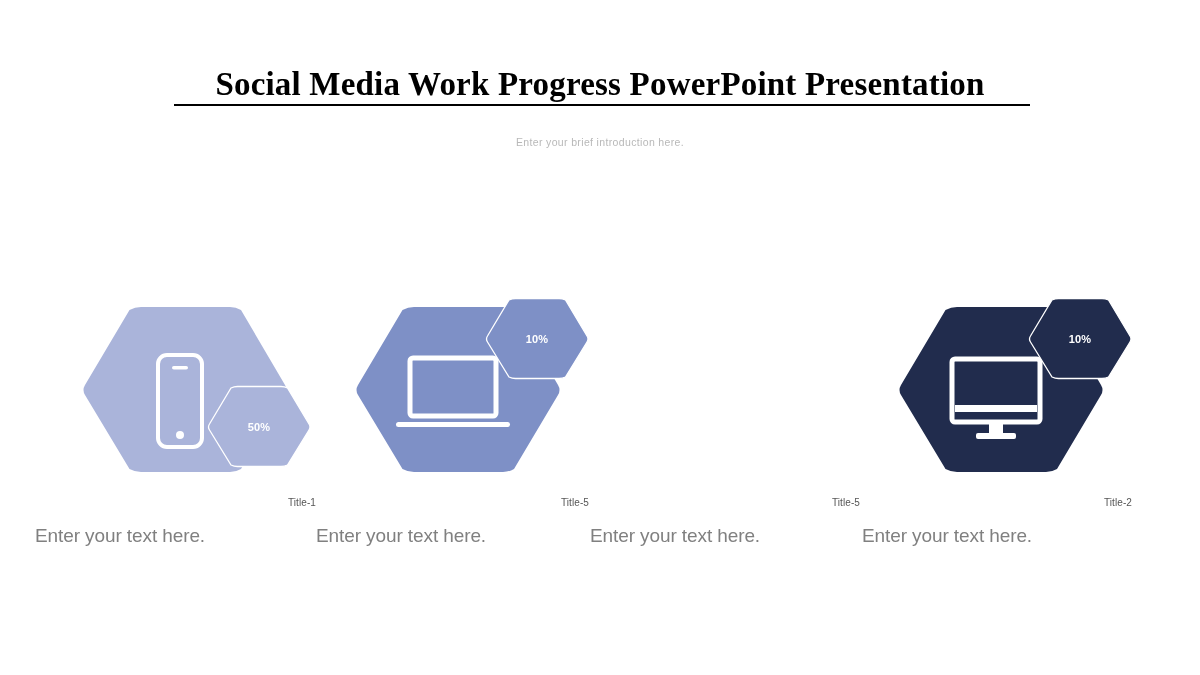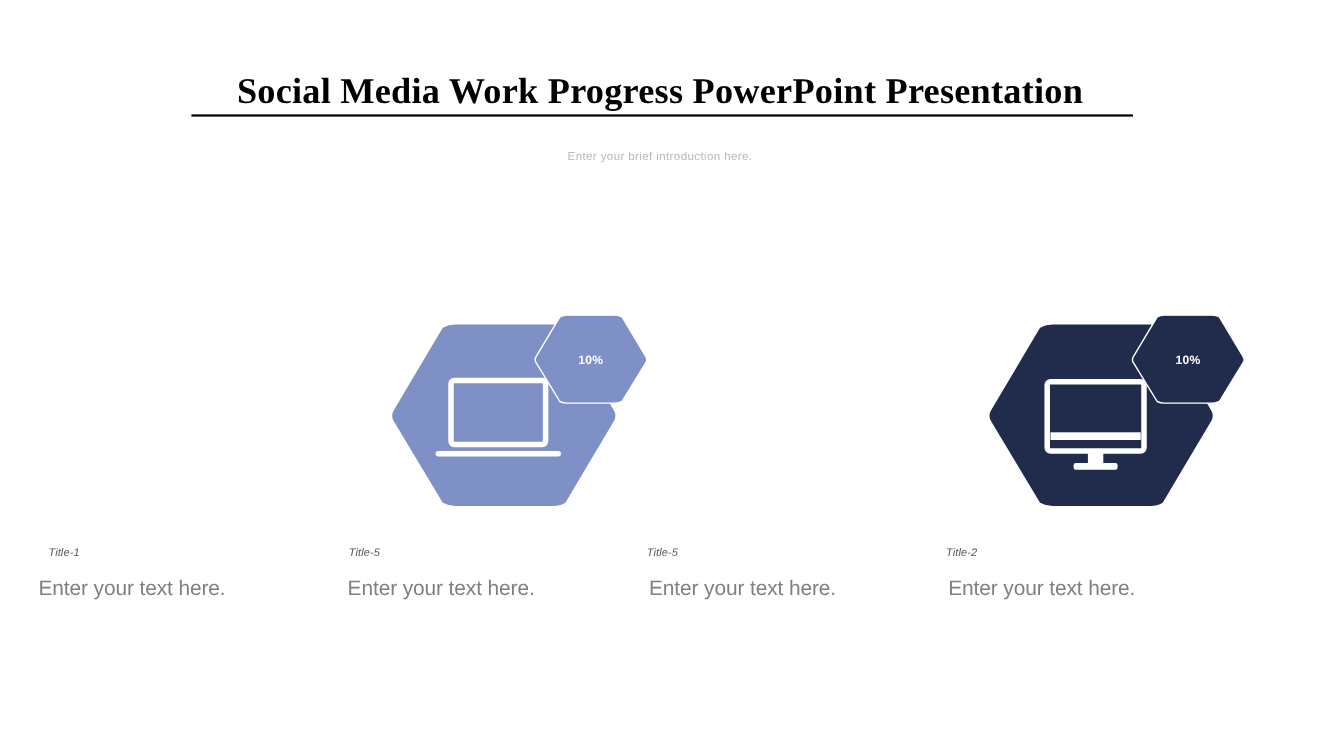--- a/index.html
+++ b/index.html
@@ -72,21 +72,21 @@
     height: 300px;
   }
   .col-0 { left: 44px; }
   .col-1 { left: 317px; }
   .col-2 { left: 588px; }
   .col-3 { left: 860px; }
 
   
   .hex-art {
     position: absolute;
-    top: 0;
+    top: 12px;
     left: 0;
     width: 272px;
     height: 195px;
   }
   .hex-art svg {
     position: absolute;
     top: 0;
     left: 0;
     display: block;
   }
@@ -98,25 +98,24 @@
     fill: #ffffff;
     letter-spacing: 0.2px;
   }
 
   
   .cap-title {
     position: absolute;
     top: 212px;
     left: 0;
     width: 272px;
-    text-align: left;
+    text-align: right;
     font-size: 10px;
     color: #555555;
     letter-spacing: 0.1px;
-    font-style: italic;
   }
   .cap-body {
     position: absolute;
     top: 240px;
     left: 0;
     width: 272px;
     font-size: 19px;
     color: #808080;
     letter-spacing: -0.1px;
     white-space: nowrap;
@@ -131,20 +130,34 @@
 
 <div class="slide">
 
   <div class="title">Social Media Work Progress PowerPoint Presentation</div>
   <div class="title-underline"></div>
   <div class="subtitle">Enter your brief introduction here.</div>
 
   <div class="cols">
 
     <div class="col col-0">
+      <div class="hex-art">
+        <svg width="272" height="195" viewBox="0 0 272 195">
+          <path d="M 85.5 13 Q 91 10 97 10 L 186 10 Q 192 10 197 13 L 241 88 Q 244 93 241 98 L 197 172 Q 192 175 186 175 L 97 175 Q 91 175 85.5 172 L 41 98 Q 38 93 41 88 Z" fill="#aab4da"></path>
+
+          <g fill="none" stroke="#ffffff" stroke-width="4">
+            <rect x="114" y="58" width="44" height="92" rx="9" ry="9"></rect>
+          </g>
+          <rect x="128" y="69" width="16" height="3.5" rx="1.75" fill="#ffffff"></rect>
+          <circle cx="136" cy="138" r="4" fill="#ffffff"></circle>
+
+          <path d="M 187 91 Q 190 89.5 193.5 89.5 L 237 89.5 Q 240.5 89.5 243.5 91 L 265 127 Q 267 130 265 133 L 243.5 168 Q 240.5 169.5 237 169.5 L 193.5 169.5 Q 190 169.5 187 168 L 165.5 133 Q 163.5 130 165.5 127 Z" fill="#aab4da" stroke="#ffffff" stroke-width="1.3"></path>
+          <text class="pct-text" x="215" y="134" text-anchor="middle">50%</text>
+        </svg>
+      </div>
       <div class="cap-title">Title-1</div>
       <div class="cap-body">Enter your text here.</div>
     </div>
 
     <div class="col col-1">
       <div class="hex-art">
         <svg width="272" height="195" viewBox="0 0 272 195">
           <path d="M 85.5 13 Q 91 10 97 10 L 186 10 Q 192 10 197 13 L 241 88 Q 244 93 241 98 L 197 172 Q 192 175 186 175 L 97 175 Q 91 175 85.5 172 L 41 98 Q 38 93 41 88 Z" fill="#7e90c6"></path>
 
           <g>

